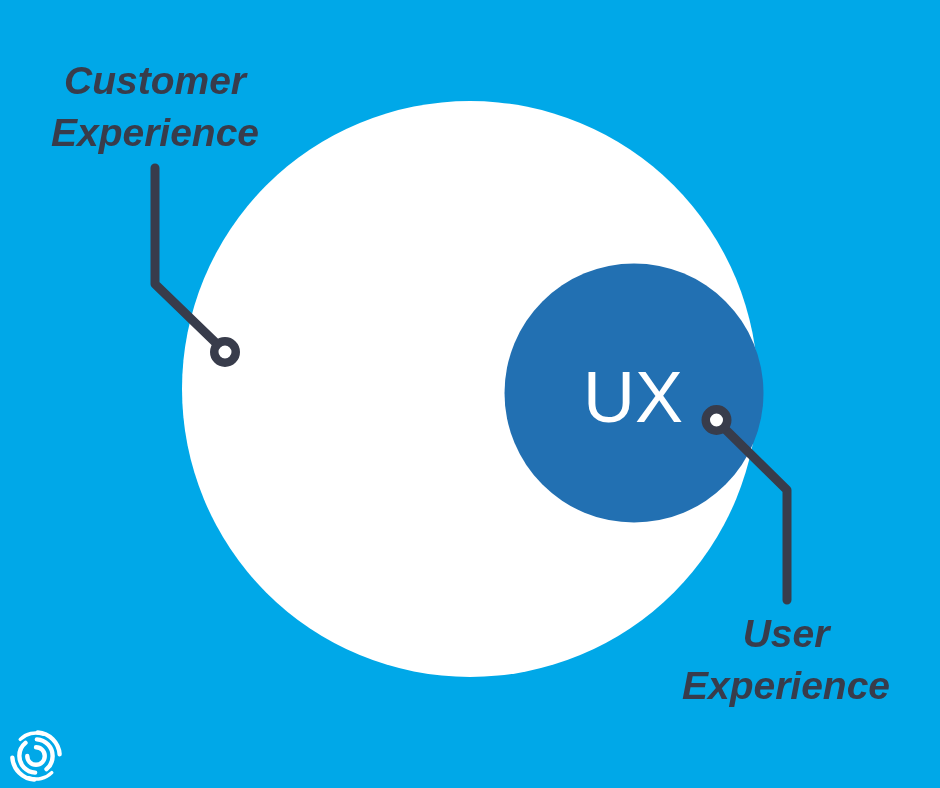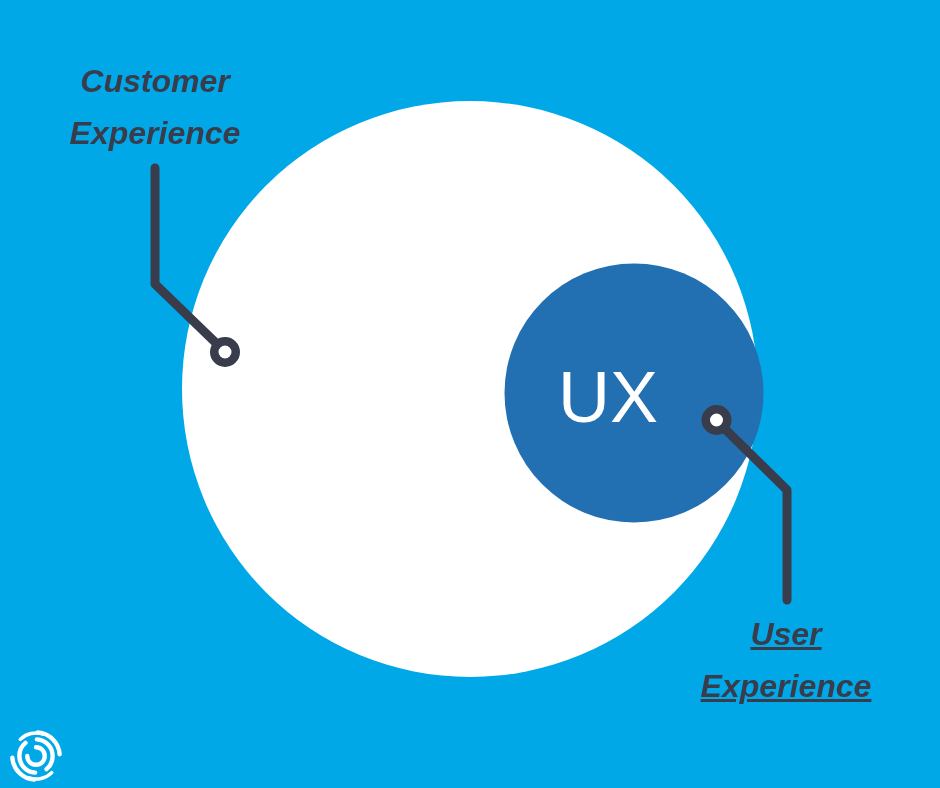--- a/index.html
+++ b/index.html
@@ -26,32 +26,32 @@
   .connector{stroke:var(--connector);stroke-width:9;fill:none;stroke-linecap:round;stroke-linejoin:round;}
   .connector-dot{fill:#FFFFFF;stroke:var(--connector);stroke-width:8.5;}
   .swirl{stroke:#FFFFFF;fill:none;stroke-linecap:round;}
   .abs{position:absolute;transform:translate(-50%,-50%);white-space:nowrap;}
   .cx-label{
     left:359px;top:401px;
     font-size:144px;font-weight:400;letter-spacing:-2px;
     color:var(--cx-text);line-height:1;
   }
   .ux-label{
-    left:608px;top:397px;
+    left:633px;top:397px;
     font-size:72px;font-weight:400;letter-spacing:0px;
     color:var(--ux-text);line-height:1;
   }
   .annotation{
     font-style:italic;font-weight:700;
-    font-size:32px;line-height:52px;
+    font-size:39px;line-height:52px;
     color:var(--label-text);
     text-align:center;
   }
   .annotation-customer{left:155px;top:107px;}
-  .annotation-user{left:786px;top:660px;text-decoration:underline;}
+  .annotation-user{left:786px;top:660px;}
 </style>
 </head>
 <body>
 
 <div class="canvas">
 
   <svg class="shape-layer" width="940" height="788" viewBox="0 0 940 788">
 
     <circle class="outer-circle" cx="470" cy="389" r="288"></circle>
 

